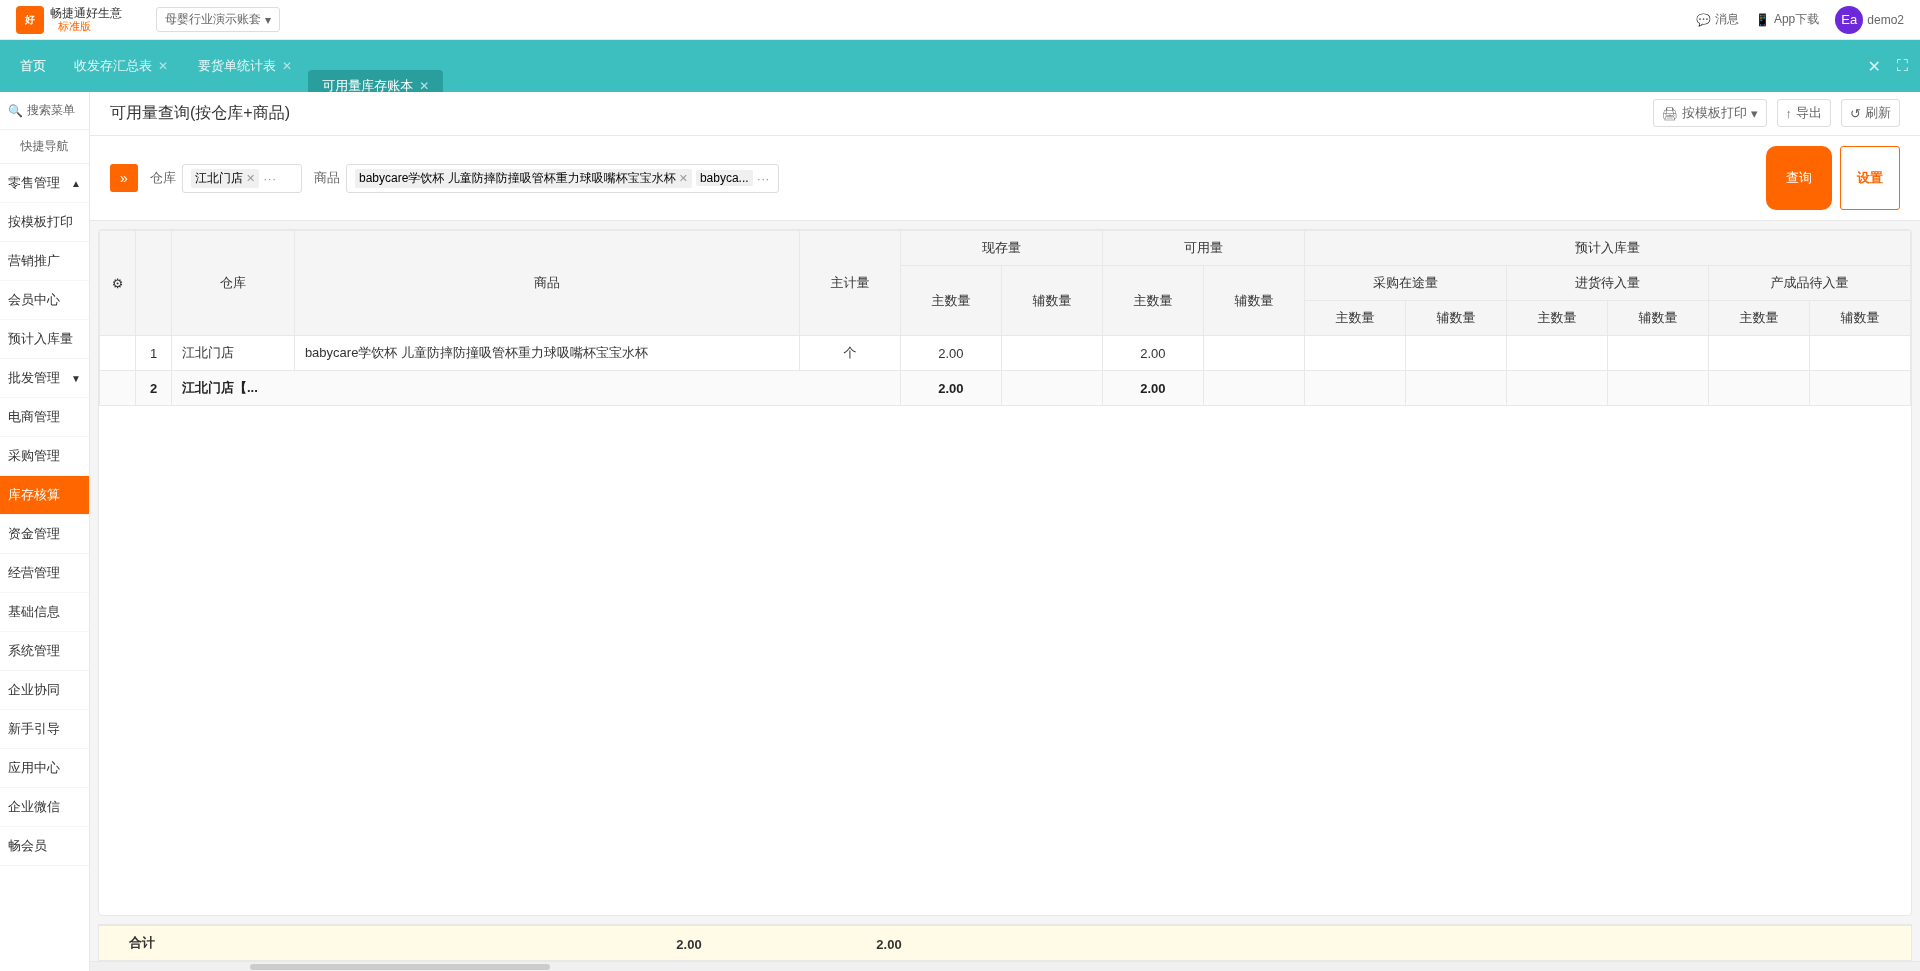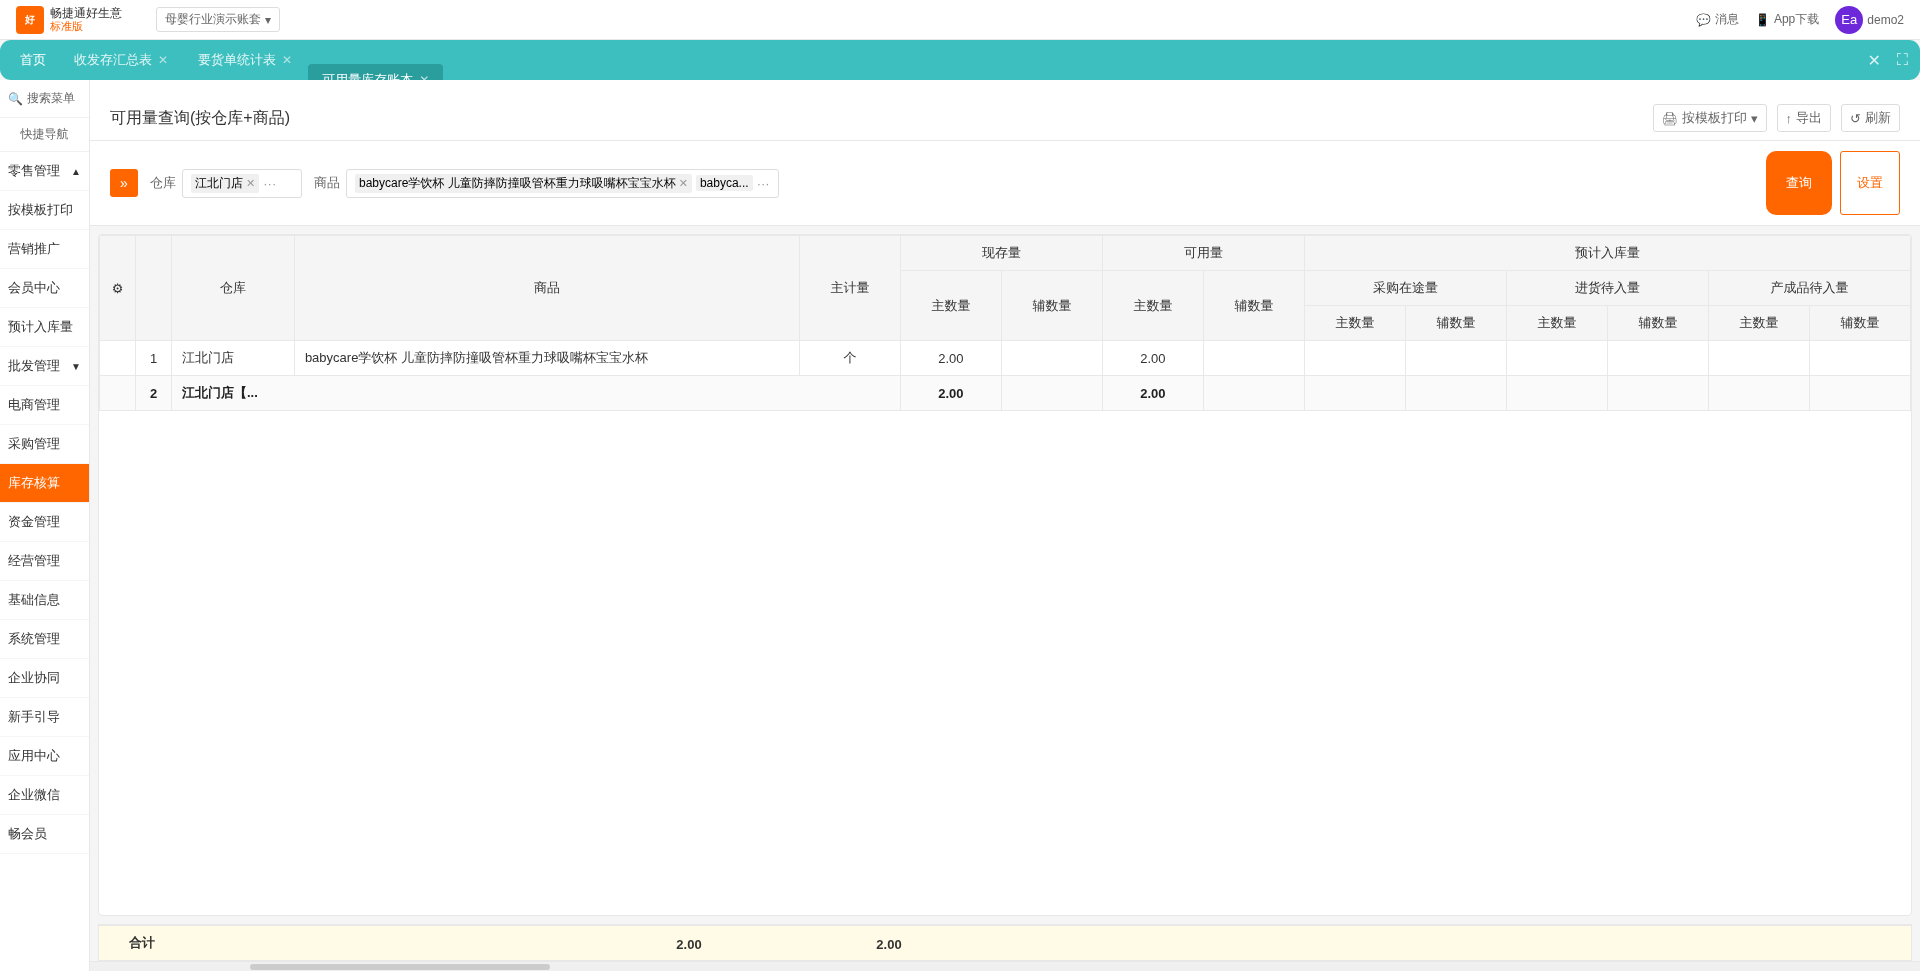--- a/index.html
+++ b/index.html
@@ -20,28 +20,27 @@
     .logo { display: flex; align-items: center; gap: 6px; }
     .logo-icon { width: 28px; height: 28px; background: #ff6600; border-radius: 4px; display: flex; align-items: center; justify-content: center; color: #fff; font-size: 10px; font-weight: bold; }
     .logo-text { font-size: 12px; color: #333; line-height: 1.2; }
     .industry-select { display: flex; align-items: center; gap: 4px; font-size: 12px; color: #666; border: 1px solid #ddd; border-radius: 3px; padding: 3px 8px; cursor: pointer; background: #fff; min-width: 120px; margin-left: 24px; }
     .top-bar-right { display: flex; align-items: center; gap: 16px; }
     .top-bar-action { display: flex; align-items: center; gap: 4px; font-size: 12px; color: #666; cursor: pointer; }
     .avatar { width: 28px; height: 28px; border-radius: 50%; background: #6d28d9; display: flex; align-items: center; justify-content: center; color: #fff; font-size: 13px; }
 
     
     .tab-bar {
-      height: 40px;
+      height: 52px;
       background: #3ebfbf;
       display: flex;
       align-items: center;
       padding: 0 8px;
       flex-shrink: 0;
       gap: 2px;
-      border-radius: 11px;
     }
     .tab {
       height: 32px;
       padding: 0 14px;
       display: flex;
       align-items: center;
       gap: 6px;
       border-radius: 4px 4px 0 0;
       font-size: 13px;
       cursor: pointer;
@@ -114,21 +113,21 @@
       flex: 1;
       display: flex;
       flex-direction: column;
       overflow: hidden;
       background: #f5f5f5;
     }
 
     
     .page-header {
       background: #fff;
-      padding: 24px 20px 8px;
+      padding: 7px 20px 8px;
       border-bottom: 1px solid #e8e8e8;
       display: flex;
       align-items: center;
       justify-content: space-between;
       flex-shrink: 0;
     }
     .page-title { font-size: 16px; color: #333; font-weight: 500; }
     .page-actions { display: flex; align-items: center; gap: 10px; }
     .page-action-btn {
       display: flex;
@@ -202,20 +201,21 @@
       font-weight: 500;
     }
     .btn-settings {
       background: #fff;
       color: #ff6600;
       border: 1px solid #ff6600;
       border-radius: 3px;
       padding: 22px 16px;
       font-size: 13px;
       cursor: pointer;
+      font-weight: bold;
     }
 
     
     .table-wrap {
       flex: 1;
       overflow: auto;
       background: #fff;
       margin: 8px;
       border-radius: 4px;
       border: 1px solid #e8e8e8;
@@ -283,21 +283,21 @@
   </style>
 </head>
 <body>
 
 <div class="top-bar">
   <div class="top-bar-left">
     <div class="logo">
       <div class="logo-icon">好</div>
       <div class="logo-text">
         <div>畅捷通好生意</div>
-        <div style="color:#ff6600;font-size:11px;">标准版</div>
+        <div style="color:#ff6600;font-size:11px;margin-left:8px;">标准版</div>
       </div>
     </div>
     <div class="industry-select">
       <span>母婴行业演示账套</span>
       <span>▾</span>
     </div>
   </div>
   <div class="top-bar-right">
     <div class="top-bar-action">
       <span>💬</span>

